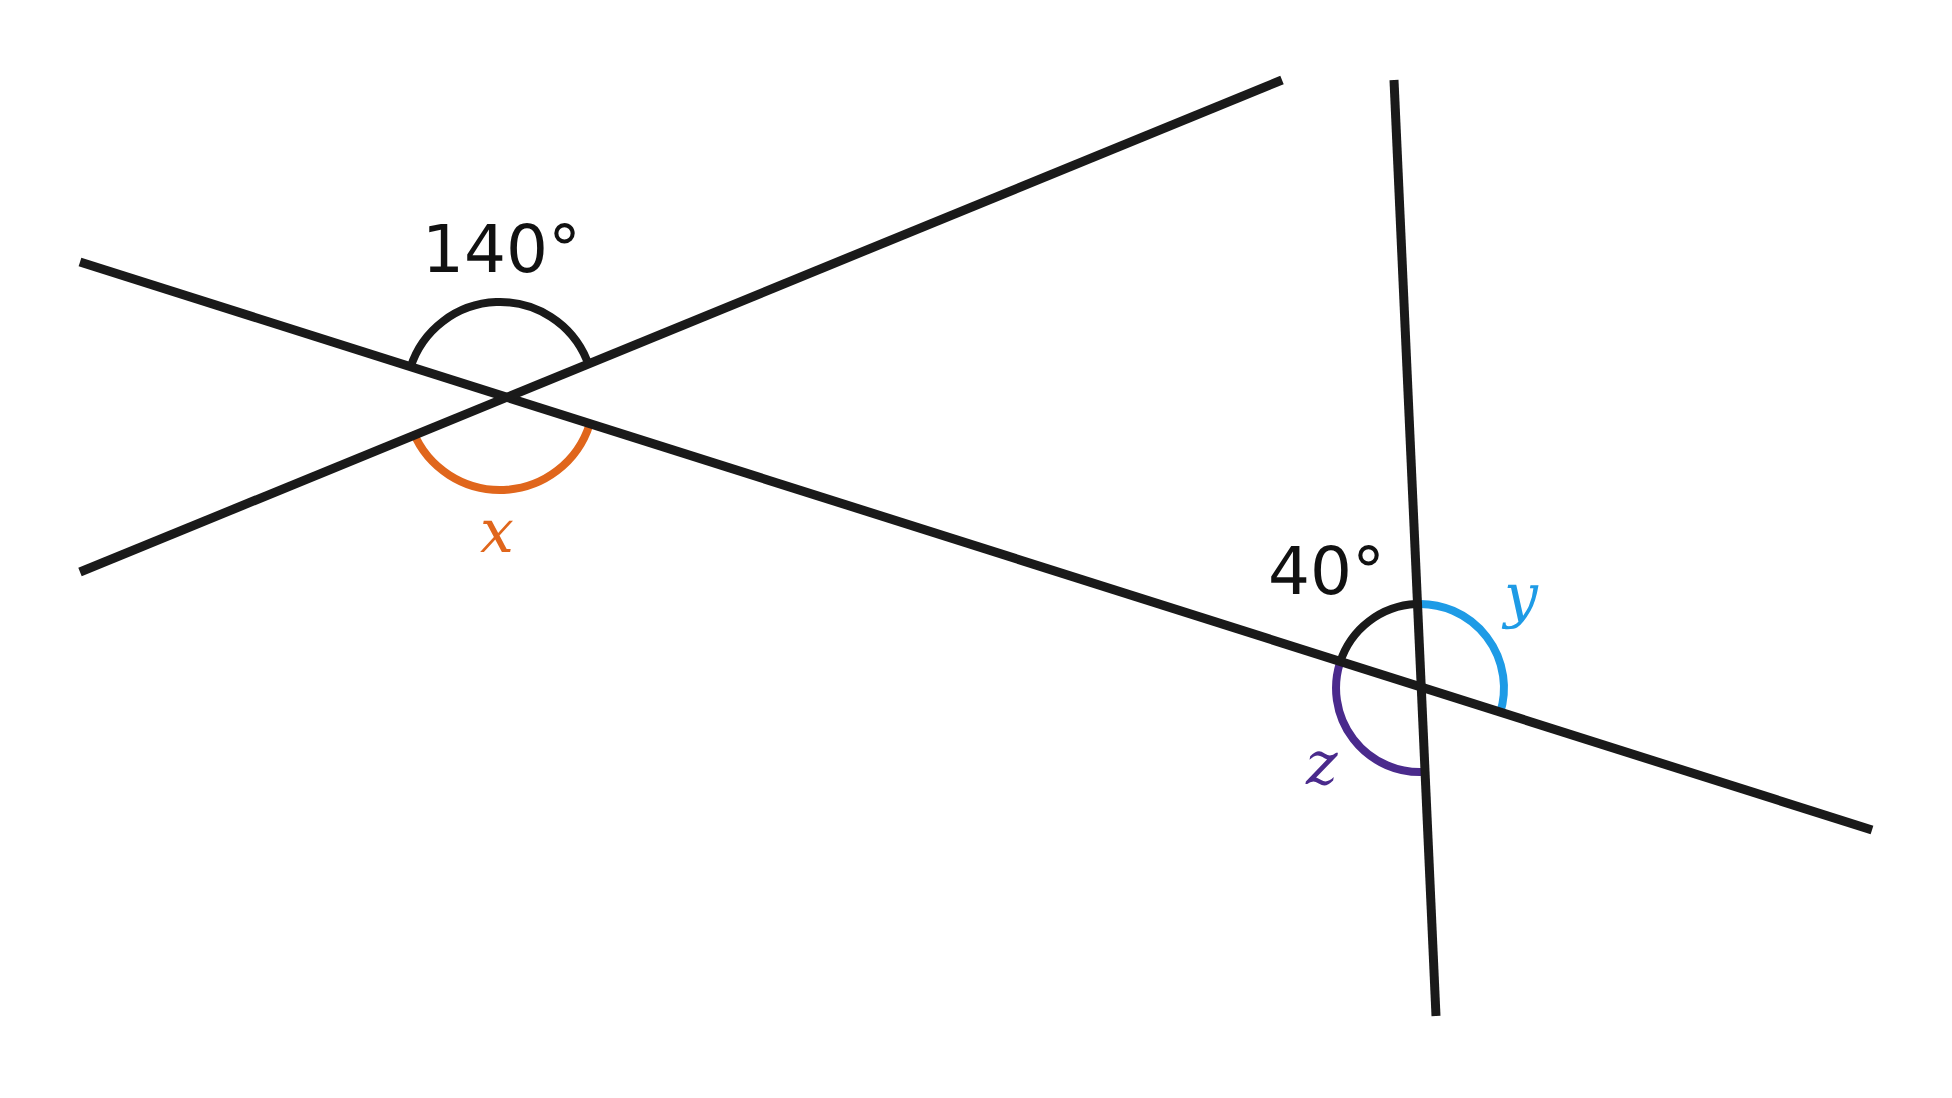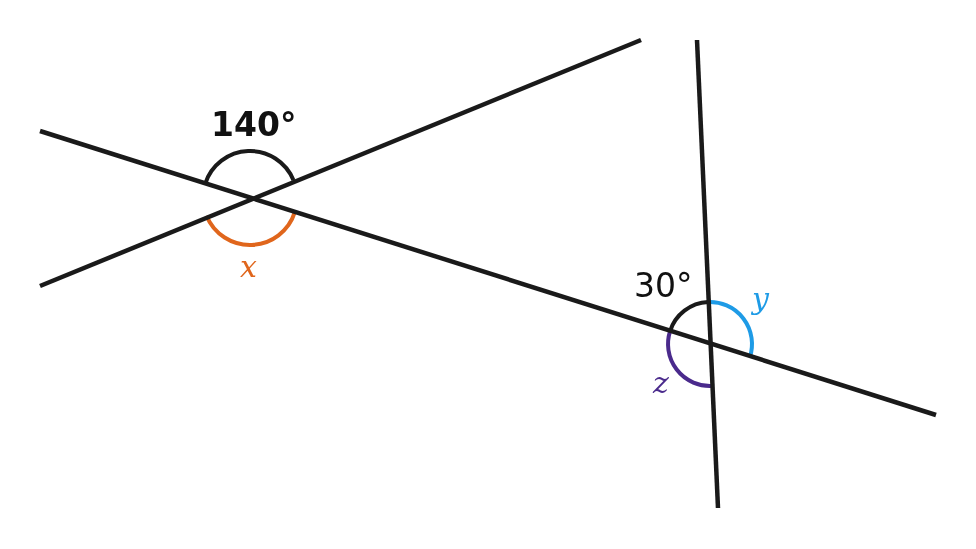--- a/index.html
+++ b/index.html
@@ -19,17 +19,17 @@
 
   <path d="M 670.0 331.3 A 42 42 0 0 1 708.1 302.0" fill="none" stroke="#1a1a1a" stroke-width="4"></path>
   <path d="M 708.1 302.0 A 42 42 0 0 1 750.0 356.7" fill="none" stroke="#1e9be6" stroke-width="4"></path>
   <path d="M 670.0 331.3 A 42 42 0 0 0 711.9 386.0" fill="none" stroke="#4a2a8c" stroke-width="4"></path>
 
   <line x1="40" y1="131" x2="936" y2="415" stroke="#1a1a1a" stroke-width="4.5"></line>
   <line x1="40" y1="286" x2="641" y2="40" stroke="#1a1a1a" stroke-width="4.5"></line>
   <line x1="697" y1="40" x2="718" y2="508" stroke="#1a1a1a" stroke-width="4.5"></line>
 </svg>
 
-<div class="label label-deg" style="left:211px; top:108px;font-weight:bold;">140°</div>
+<div class="label label-deg" style="left:211px; top:108px;">140°</div>
 <div class="label label-var" style="left:240px; top:252px; color:#e0661c;">x</div>
-<div class="label label-deg" style="left:634px; top:269px;">30°</div>
+<div class="label label-deg" style="left:634px; top:269px;">40°</div>
 <div class="label label-var" style="left:752px; top:284px; color:#1e9be6;">y</div>
 <div class="label label-var" style="left:653px; top:368px; color:#4a2a8c;">z</div>
 
 </body></html>

